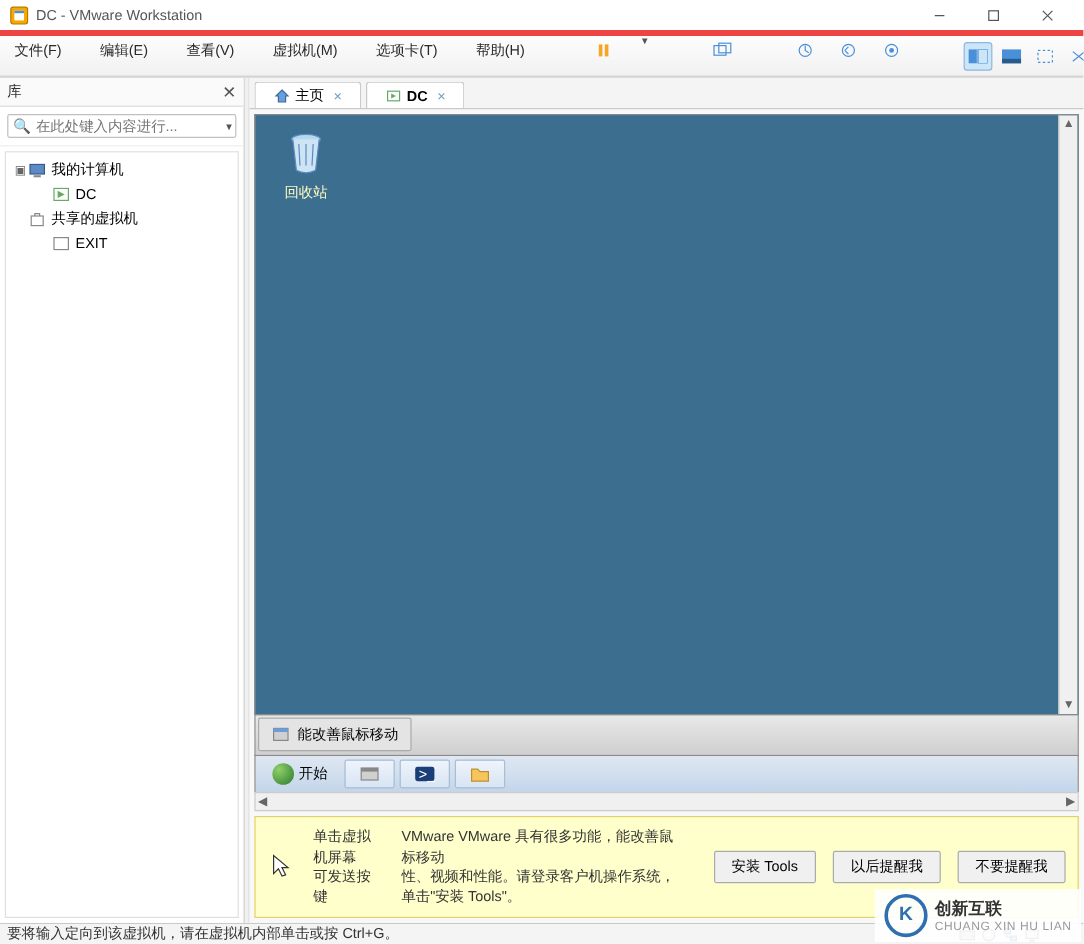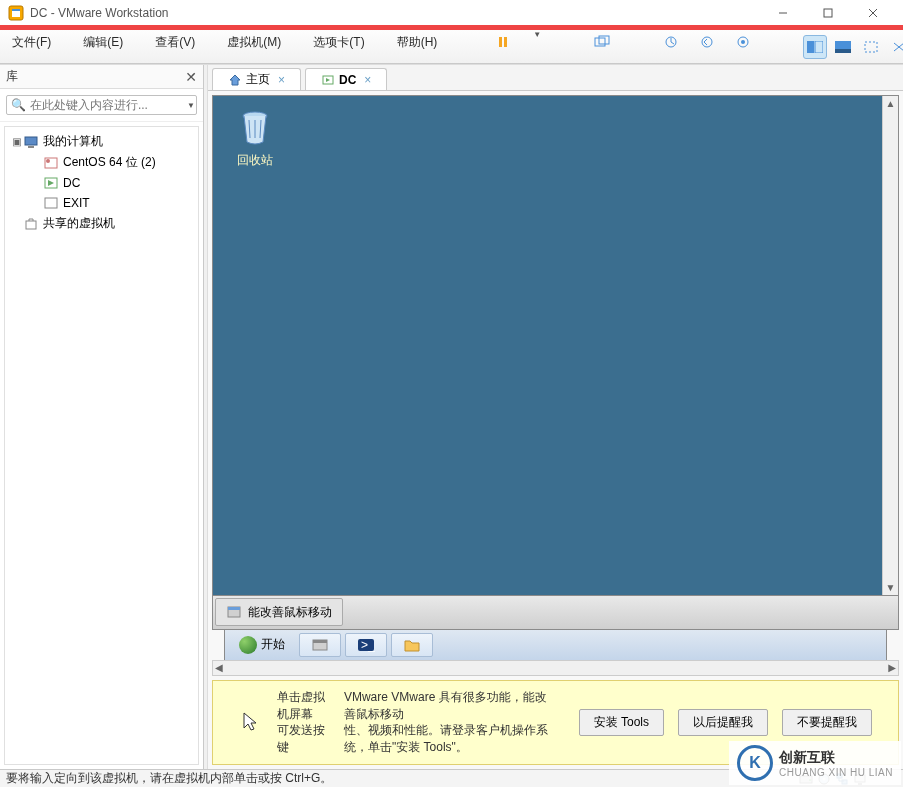--- a/index.html
+++ b/index.html
@@ -49,29 +49,29 @@
 .tab .tab-icon { width:14px; height:14px; display:inline-flex; align-items:center; justify-content:center;}
 .tab .tab-close { color:#6aa0c7; font-size:12px; margin-left:4px;}
 .vm-view { flex:1; position:relative; display:flex; flex-direction:column; }
 .vm-desktop { flex:1; background:#3b6e8f; position:relative; border:1px solid #8a8a8a; margin:4px 4px 0 4px; overflow:hidden; }
 .vm-scroll { width:16px; background:#f0f0f0; border-left:1px solid #ccc; position:absolute; right:0; top:0; bottom:0; display:flex; flex-direction:column; align-items:center;}
 .vm-scroll .arrow { font-size:10px; color:#666; padding:2px 0;}
 .desktop-icon { width:60px; text-align:center; position:absolute; left:12px; top:12px; color:#fef9c3; font-size:12px;}
 .desktop-icon .bin { width:40px; height:40px; margin:0 auto 4px; }
 .taskbar-partial { height:34px; margin:0 4px; background:linear-gradient(#e9e9e9,#cfcfcf); border:1px solid #8a8a8a; border-top:none; display:flex; align-items:center; }
 .taskbar-btn { height:28px; margin:0 2px; border:1px solid #aaa; background:#e4e4e4; border-radius:2px; display:flex; align-items:center; padding:0 10px; gap:6px;}
-.win-taskbar { height:30px; margin:0 16px; background:linear-gradient(#dfe8f2,#c4d5ea); border-left:1px solid #8a8a8a; border-right:1px solid #8a8a8a; display:flex; align-items:center; padding:0 4px; gap:4px;}
+.win-taskbar { height:30px; margin:0 4px; background:linear-gradient(#dfe8f2,#c4d5ea); border-left:1px solid #8a8a8a; border-right:1px solid #8a8a8a; display:flex; align-items:center; padding:0 4px; gap:4px;}
 .start-btn { height:24px; padding:0 10px; display:flex; align-items:center; gap:4px; border-radius:3px; }
 .win-orb { width:18px; height:18px; border-radius:50%; background:radial-gradient(circle at 30% 30%, #8fd06a, #2b7a2b);}
 .tb-icon-slot { width:42px; height:24px; border:1px solid #a8bdd6; border-radius:2px; background:linear-gradient(#eef4fb,#d8e5f4); display:flex; align-items:center; justify-content:center;}
 .hscroll { height:16px; margin:0 4px; background:#f0f0f0; border:1px solid #ccc; display:flex; align-items:center; justify-content:space-between; padding:0 2px;}
 .hscroll .arrow { font-size:10px; color:#666;}
 
 
-.hintbar { margin:4px; background:#ffffcc; border:1px solid #e0d070; display:flex; align-items:center; padding:8px 26px; gap:14px;}
+.hintbar { margin:4px; background:#ffffcc; border:1px solid #e0d070; display:flex; align-items:center; padding:8px 10px; gap:14px;}
 .hintbar .hint-icon { width:24px; height:24px;}
 .hintbar .hint-text { color:#333; line-height:1.4; }
 .hintbar .grow { flex:1;}
 .hintbar .hint-btn { padding:4px 14px; background:#f0f0f0; border:1px solid #aaa; border-radius:2px; white-space:nowrap;}
 
 
 .statusbar { height:18px; background:#f4f4f4; border-top:1px solid #c9c9c9; display:flex; align-items:center; padding:0 6px; color:#333; font-size:12px;}
 .statusbar .status-text { flex:1; }
 .status-icons { display:flex; gap:4px; margin-right:30px;}
 .small-icon { width:14px; height:14px; display:inline-block; }
@@ -210,52 +210,43 @@
             <svg width="14" height="12">
               <rect x="1" y="1" width="12" height="8" fill="#5b8ac6" stroke="#345a8a"></rect>
               <rect x="4" y="10" width="6" height="2" fill="#888"></rect>
             </svg>
           </span>
         <span>我的计算机</span>
       </div>
       <div class="tree-node level2">
         <span class="ticon">
             <svg width="14" height="12">
-              <rect x="1" y="1" width="12" height="10" fill="none" stroke="#c77"></rect>
-              <circle cx="4" cy="4" r="2" fill="#c77"></circle>
-            </svg>
-          </span>
-        <span>CentOS 64 位 (2)</span>
-      </div>
-      <div class="tree-node level2">
-        <span class="ticon">
-            <svg width="14" height="12">
               <rect x="1" y="1" width="12" height="10" fill="none" stroke="#6a6"></rect>
               <polygon points="4,3 10,6 4,9" fill="#6a6"></polygon>
             </svg>
           </span>
         <span>DC</span>
-      </div>
-      <div class="tree-node level2">
-        <span class="ticon">
-            <svg width="14" height="12">
-              <rect x="1" y="1" width="12" height="10" fill="none" stroke="#888"></rect>
-            </svg>
-          </span>
-        <span>EXIT</span>
       </div>
       <div class="tree-node level1">
         <span class="twisty"></span>
         <span class="ticon">
             <svg width="14" height="14">
               <rect x="2" y="4" width="10" height="8" fill="none" stroke="#888"></rect>
               <path d="M5 4 v-2 h4 v2" fill="none" stroke="#888"></path>
             </svg>
           </span>
         <span>共享的虚拟机</span>
+      </div>
+      <div class="tree-node level2">
+        <span class="ticon">
+            <svg width="14" height="12">
+              <rect x="1" y="1" width="12" height="10" fill="none" stroke="#888"></rect>
+            </svg>
+          </span>
+        <span>EXIT</span>
       </div>
     </div>
   </div>
 
   <div class="vsplit"></div>
 
   <div class="content">
     <div class="tabbar">
       <div class="tab">
         <span class="tab-icon">

